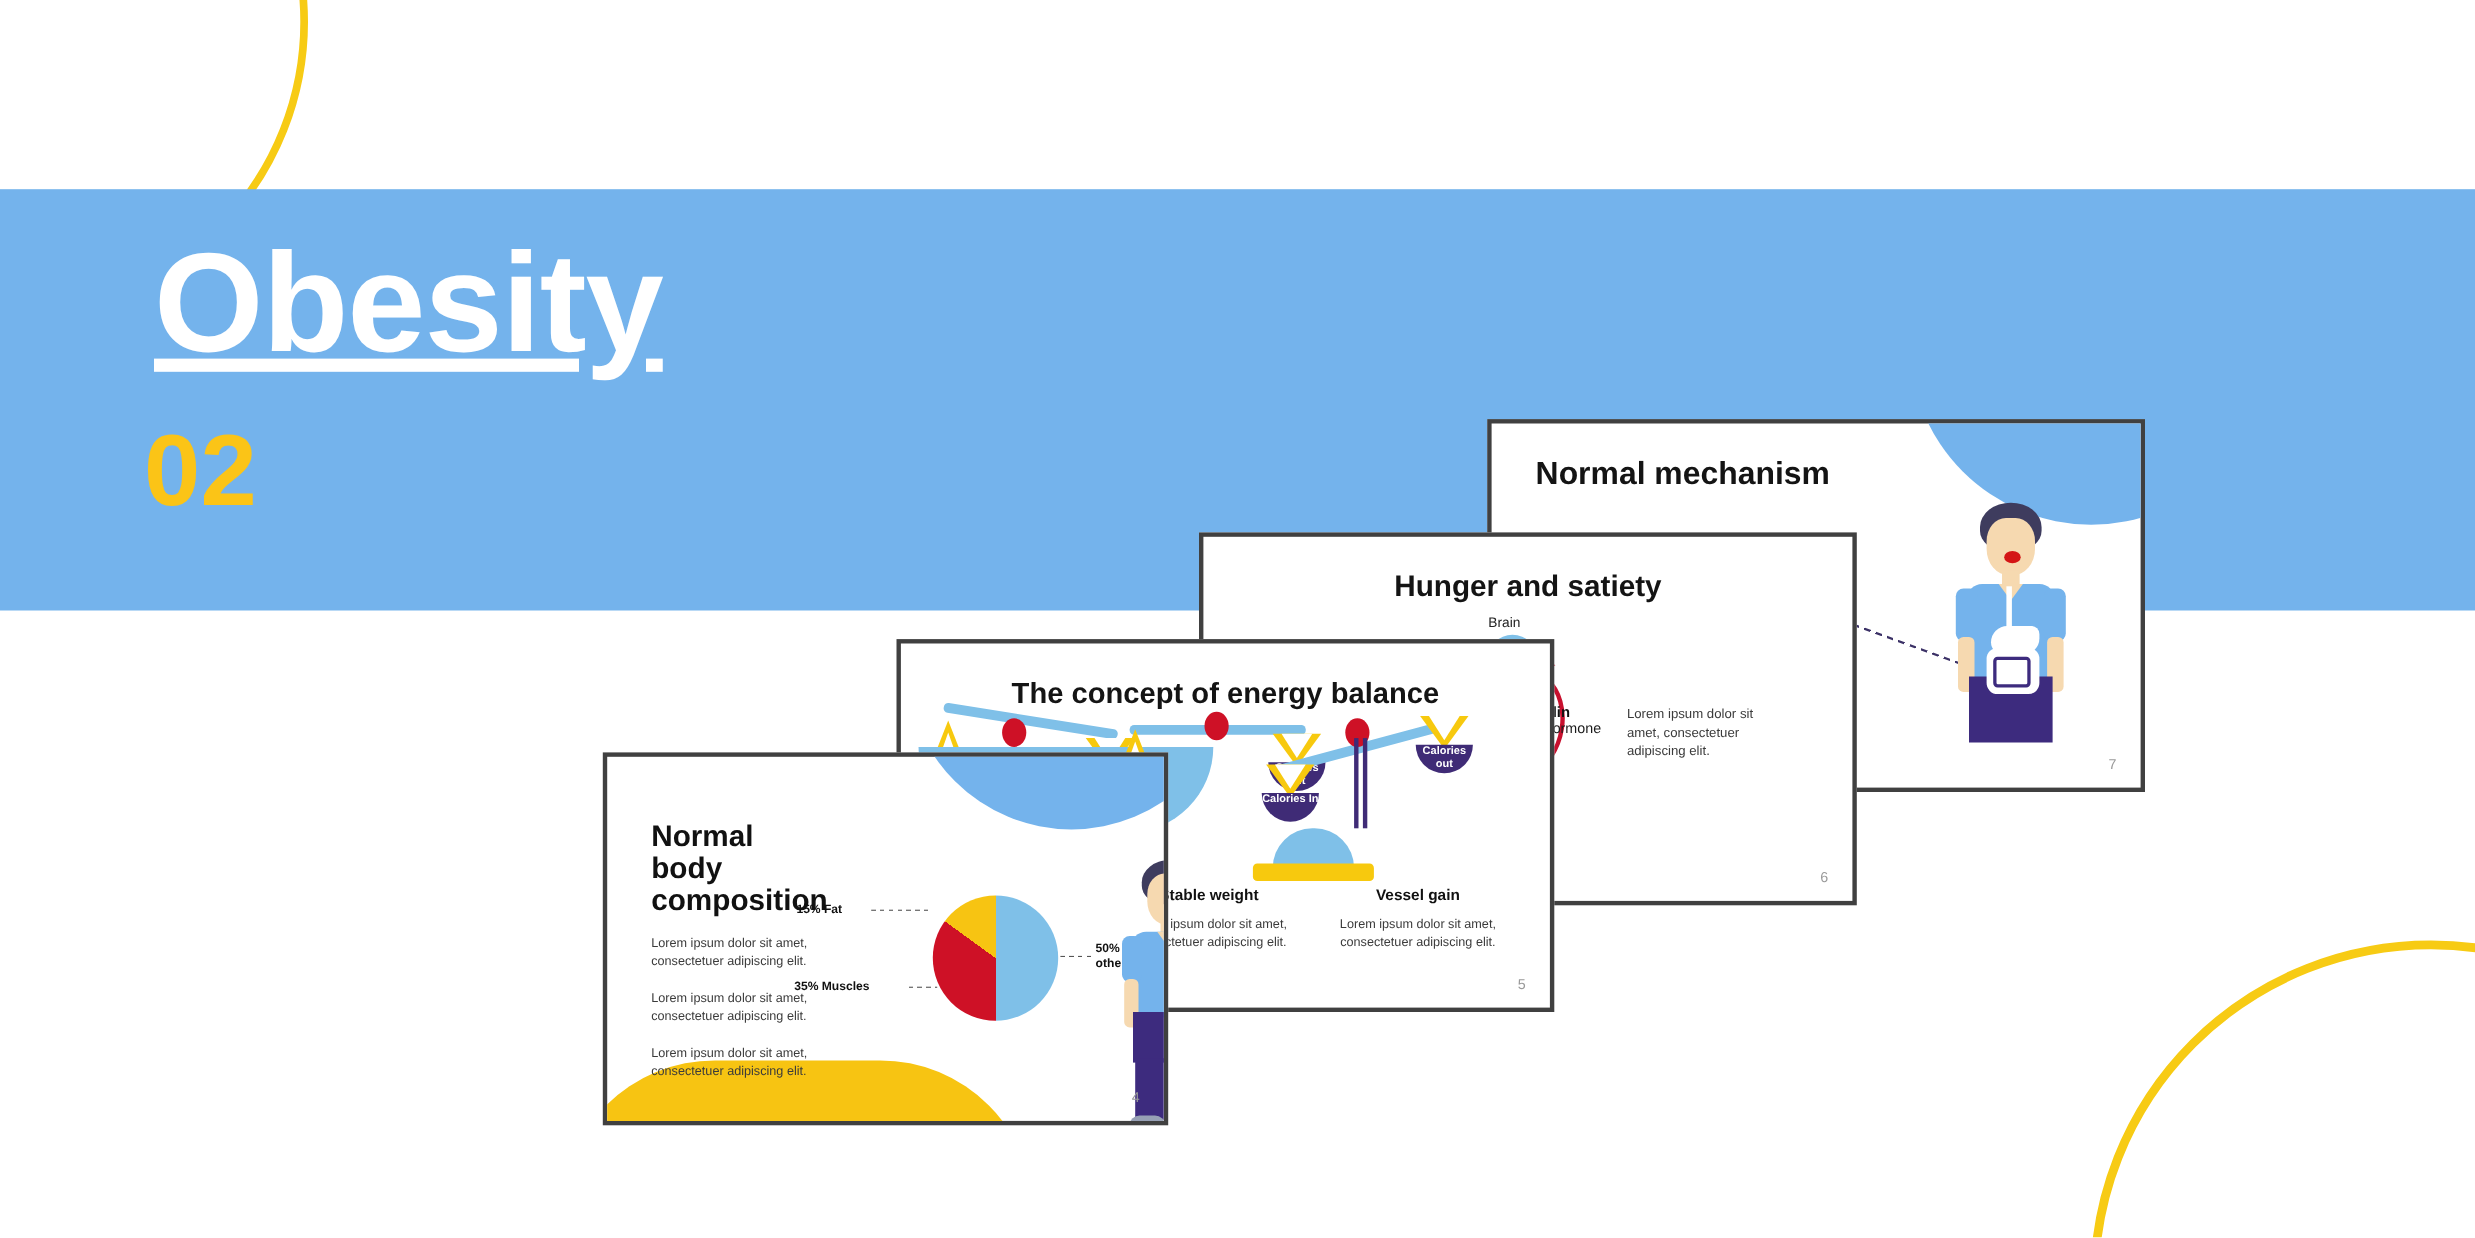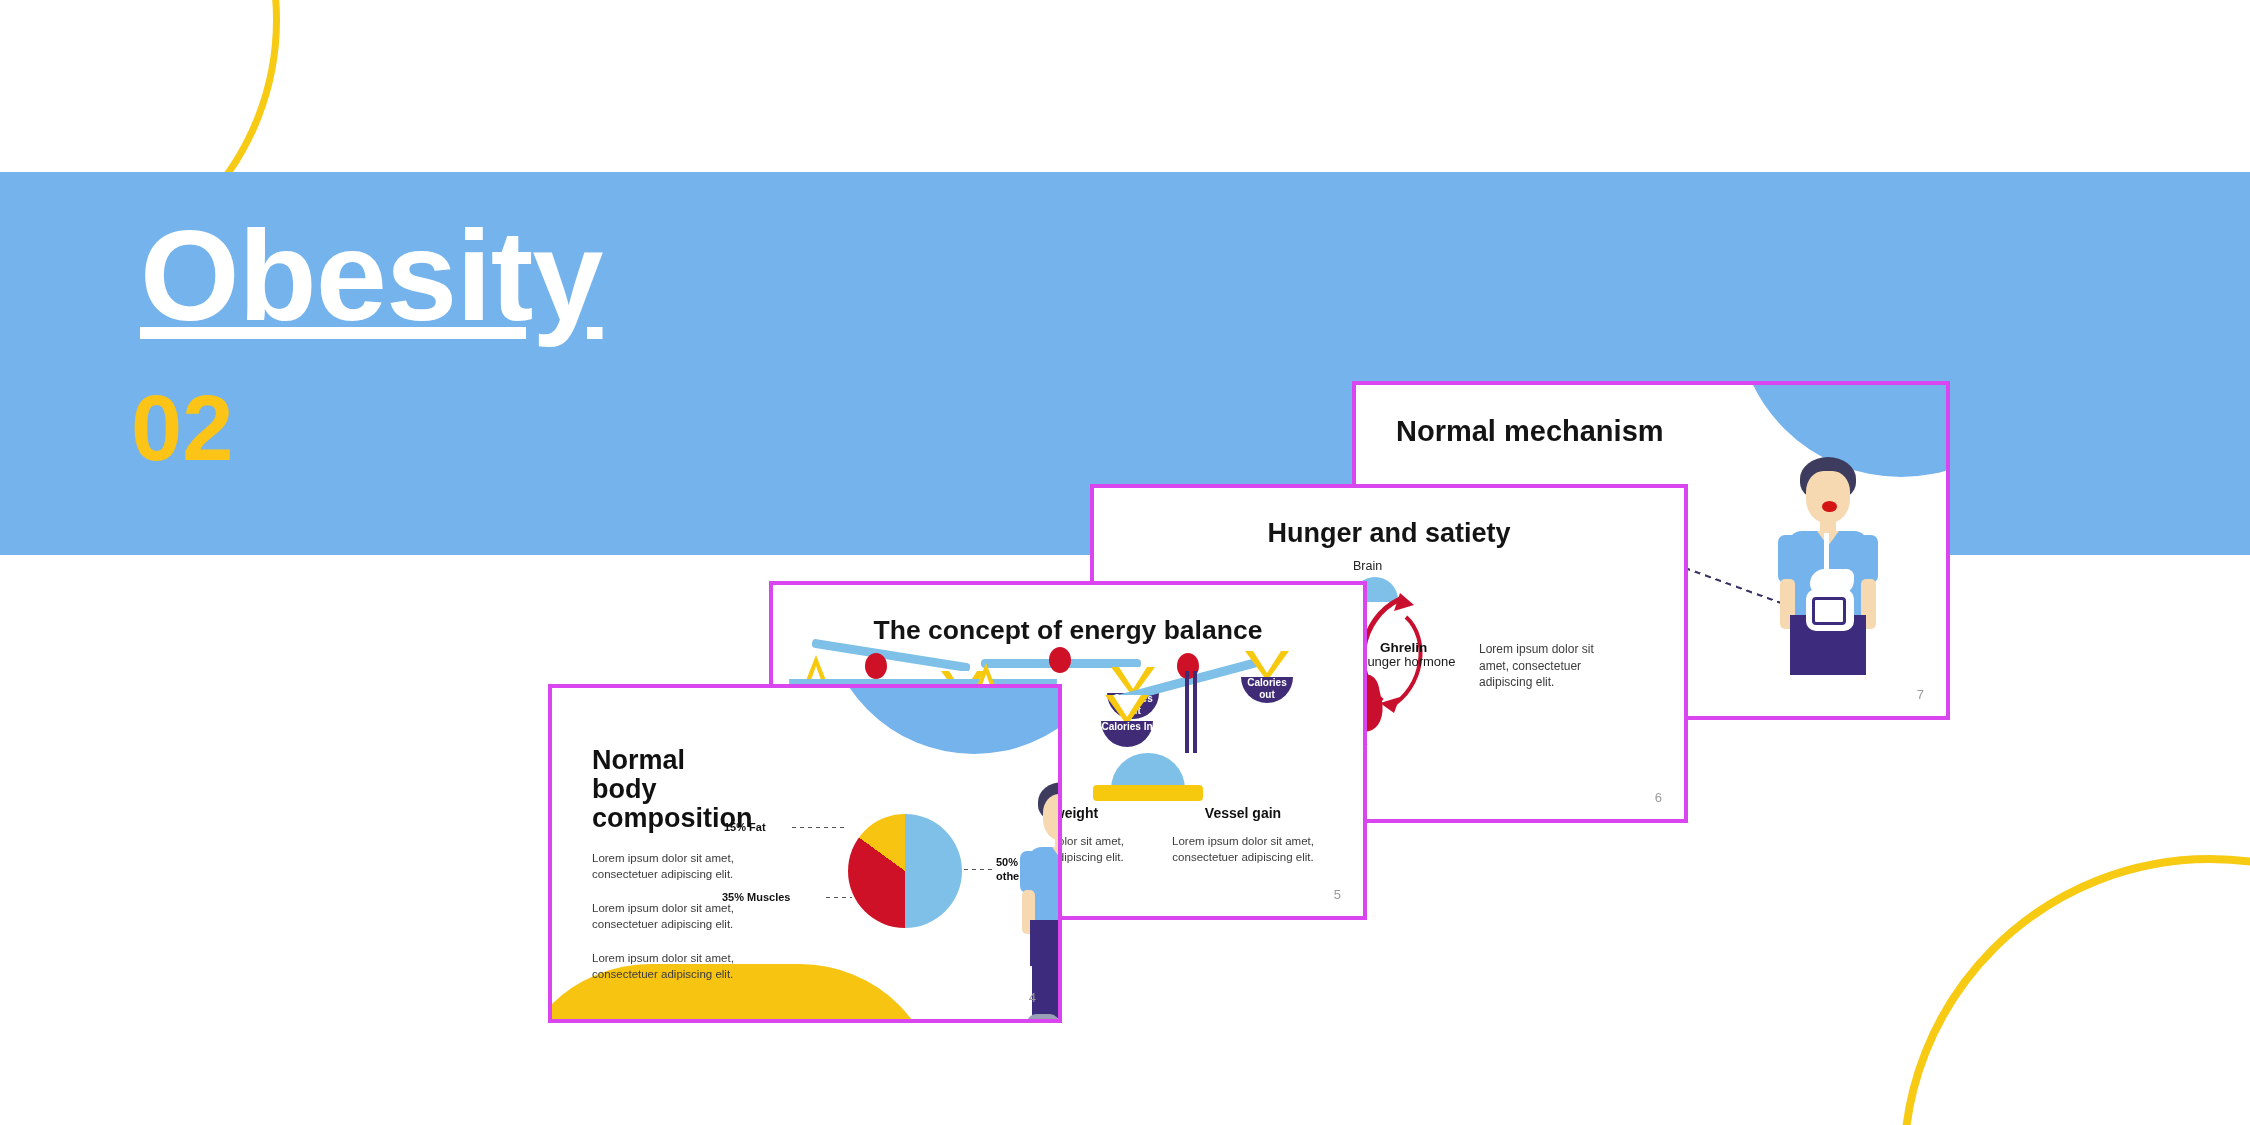--- a/index.html
+++ b/index.html
@@ -34,21 +34,21 @@
     font-size: 92px; font-weight: bold; color: #FBC417; line-height: 1;
   }
   #subtitle-introduction {
     position: absolute; left: 375px; top: 400px;
     font-size: 60px; font-weight: bold; color: #ffffff; line-height: 1;
   }
 
   
   .card {
     position: absolute; background: #ffffff;
-    border: 4px solid #d946ef; overflow: hidden;
+    border: 4px solid #404040; overflow: hidden;
   }
   .card-title {
     position: absolute; font-weight: bold; color: #141414;
     text-align: center; width: 100%; left: 0;
   }
   .pagenum {
     position: absolute; right: 22px; bottom: 14px;
     font-size: 13px; color: #9a9a9a;
   }
   .body-text { position: absolute; font-size: 12.5px; color: #3b3b3b; line-height: 1.38; }
@@ -115,21 +115,21 @@
     background: #C8102E; border-radius: 46% 26% 48% 48%;
     transform: rotate(-12deg);
   }
   #gut-label { position: absolute; left: 253px; top: 246px; font-size: 12.5px; color: #222; }
   #ghrelin-bold { left: 286px; top: 152px; font-size: 13.5px; }
   #ghrelin-sub { position: absolute; left: 264px; top: 166px; font-size: 13px; color: #1a1a1a; }
   #hunger-para { left: 385px; top: 153px; width: 120px; font-size: 12px; }
   .red-arrow-svg { position: absolute; left: 250px; top: 95px; }
 
   
-  #card-energy { left: 769px; top: 581px; width: 598px; height: 339px; }
+  #card-energy { left: 815px; top: 581px; width: 598px; height: 339px; }
   #card-energy .card-title { top: 30px; font-size: 26.5px; }
   .scale-group { position: absolute; }
   .beam { position: absolute; background: #7FC0E8; border-radius: 4px; }
   .fulcrum-v {
     position: absolute; width: 0; height: 0;
     border-left: 11px solid transparent; border-right: 11px solid transparent;
     border-bottom: 28px solid #F7C90E;
   }
   .fulcrum-inner {
     position: absolute; width: 0; height: 0;

